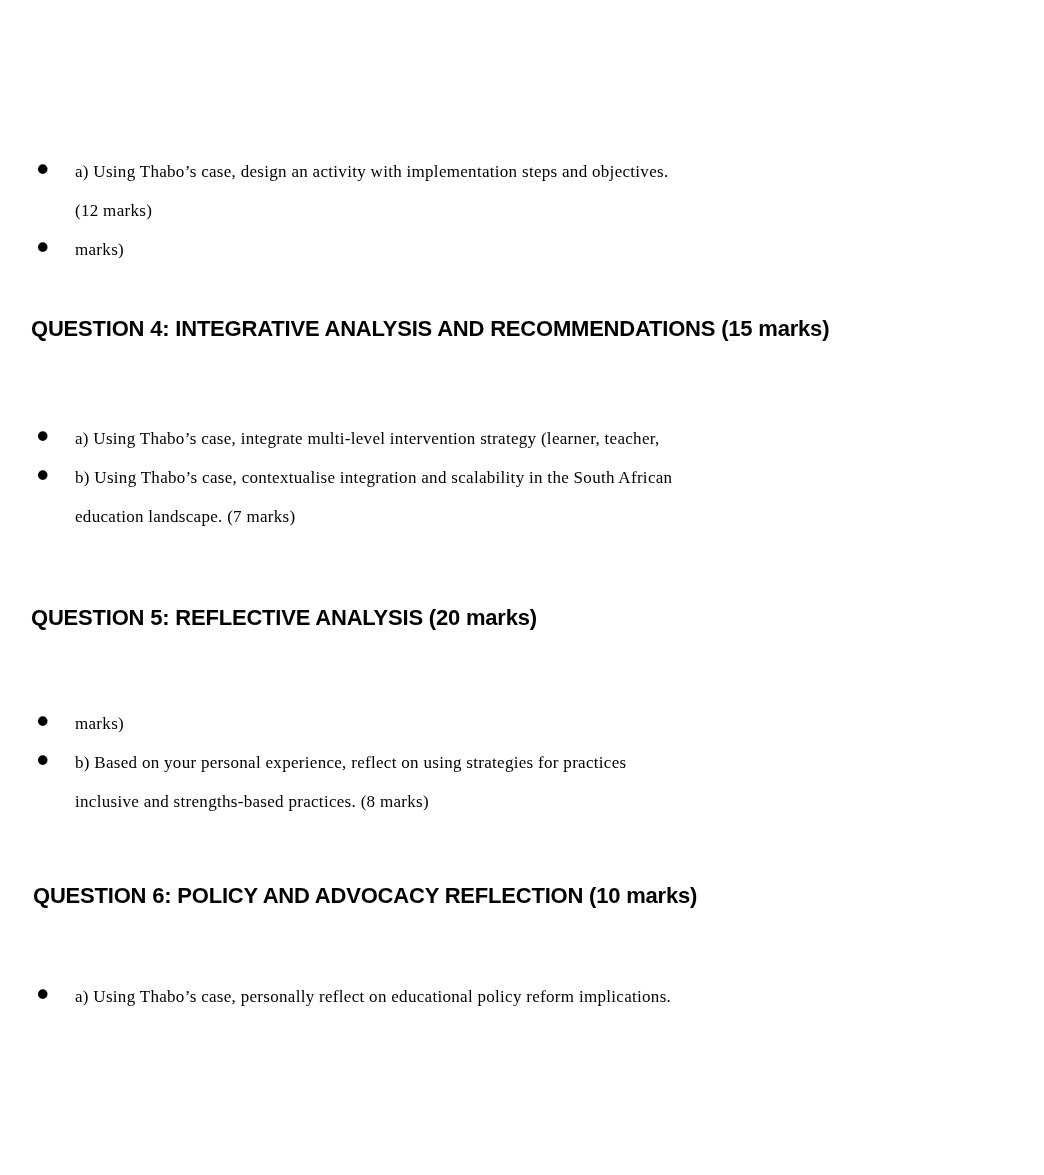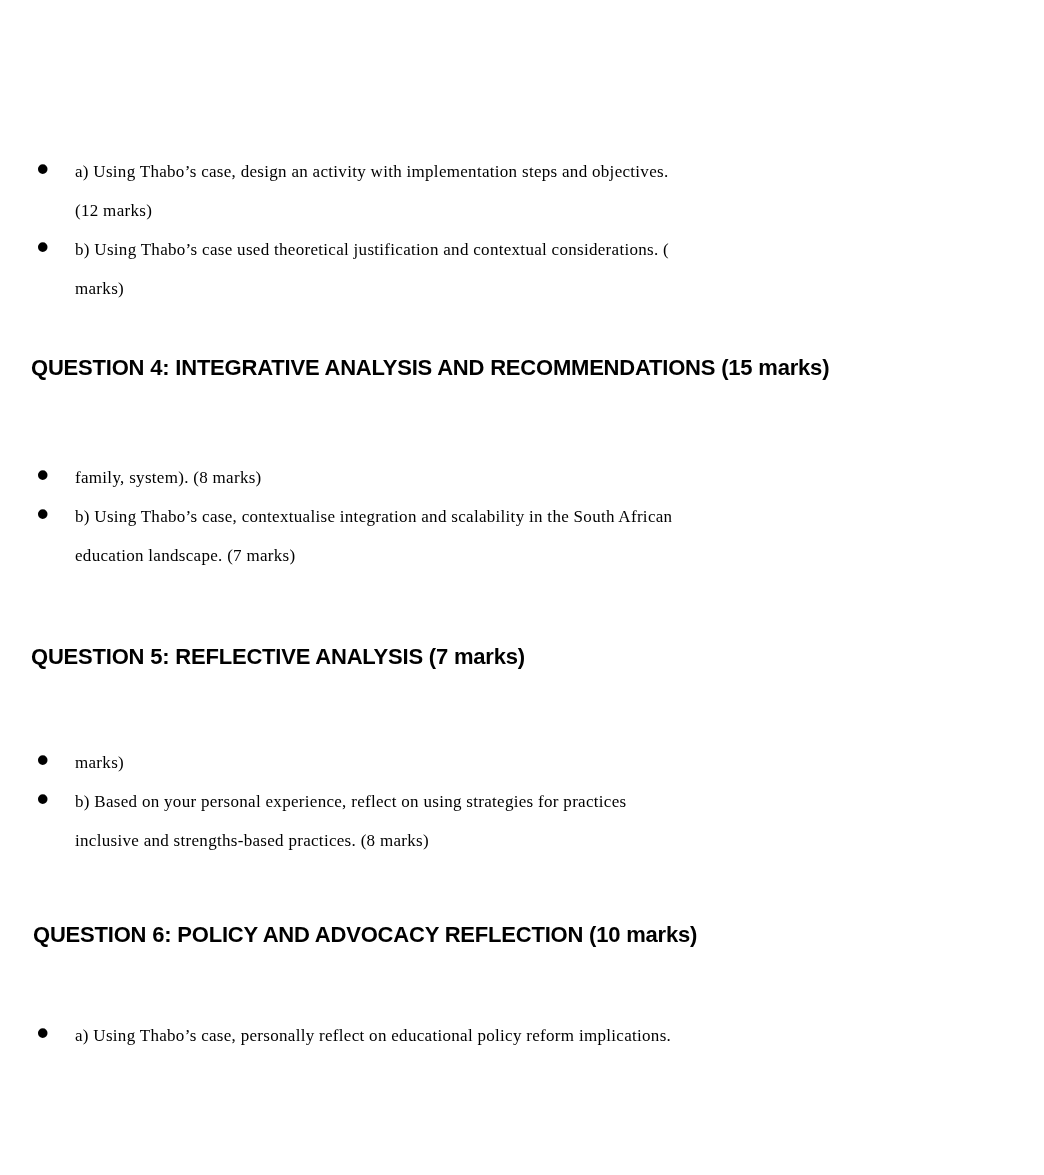--- a/index.html
+++ b/index.html
@@ -49,40 +49,39 @@
 <div class="page">
 
   <div class="list l1">
     <div class="item">
       <span class="bullet">•</span>
       <div class="line">a) Using Thabo’s case, design an activity with implementation steps and objectives.</div>
       <div class="line">(12 marks)</div>
     </div>
     <div class="item">
       <span class="bullet">•</span>
-      <div class="line">b) Using Thabo’s case used theoretical justification and contextual considerations. (</div>
       <div class="line">marks)</div>
     </div>
   </div>
 
   <div class="heading h4">QUESTION 4: INTEGRATIVE ANALYSIS AND RECOMMENDATIONS (15 marks)</div>
 
   <div class="list l2">
     <div class="item">
       <span class="bullet">•</span>
-      <div class="line">family, system). (8 marks)</div>
+      <div class="line">a) Using Thabo’s case, integrate multi-level intervention strategy (learner, teacher,</div>
     </div>
     <div class="item">
       <span class="bullet">•</span>
       <div class="line">b) Using Thabo’s case, contextualise integration and scalability in the South African</div>
       <div class="line">education landscape. (7 marks)</div>
     </div>
   </div>
 
-  <div class="heading h5">QUESTION 5: REFLECTIVE ANALYSIS (7 marks)</div>
+  <div class="heading h5">QUESTION 5: REFLECTIVE ANALYSIS (20 marks)</div>
 
   <div class="list l3">
     <div class="item">
       <span class="bullet">•</span>
       <div class="line">marks)</div>
     </div>
     <div class="item">
       <span class="bullet">•</span>
       <div class="line">b) Based on your personal experience, reflect on using strategies for practices</div>
       <div class="line">inclusive and strengths-based practices. (8 marks)</div>

